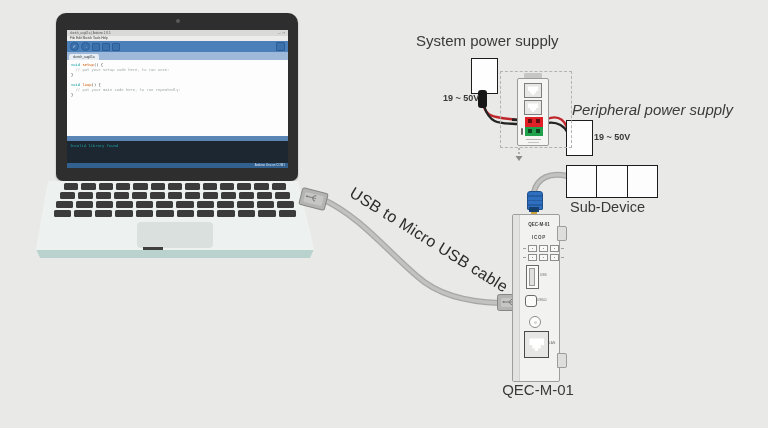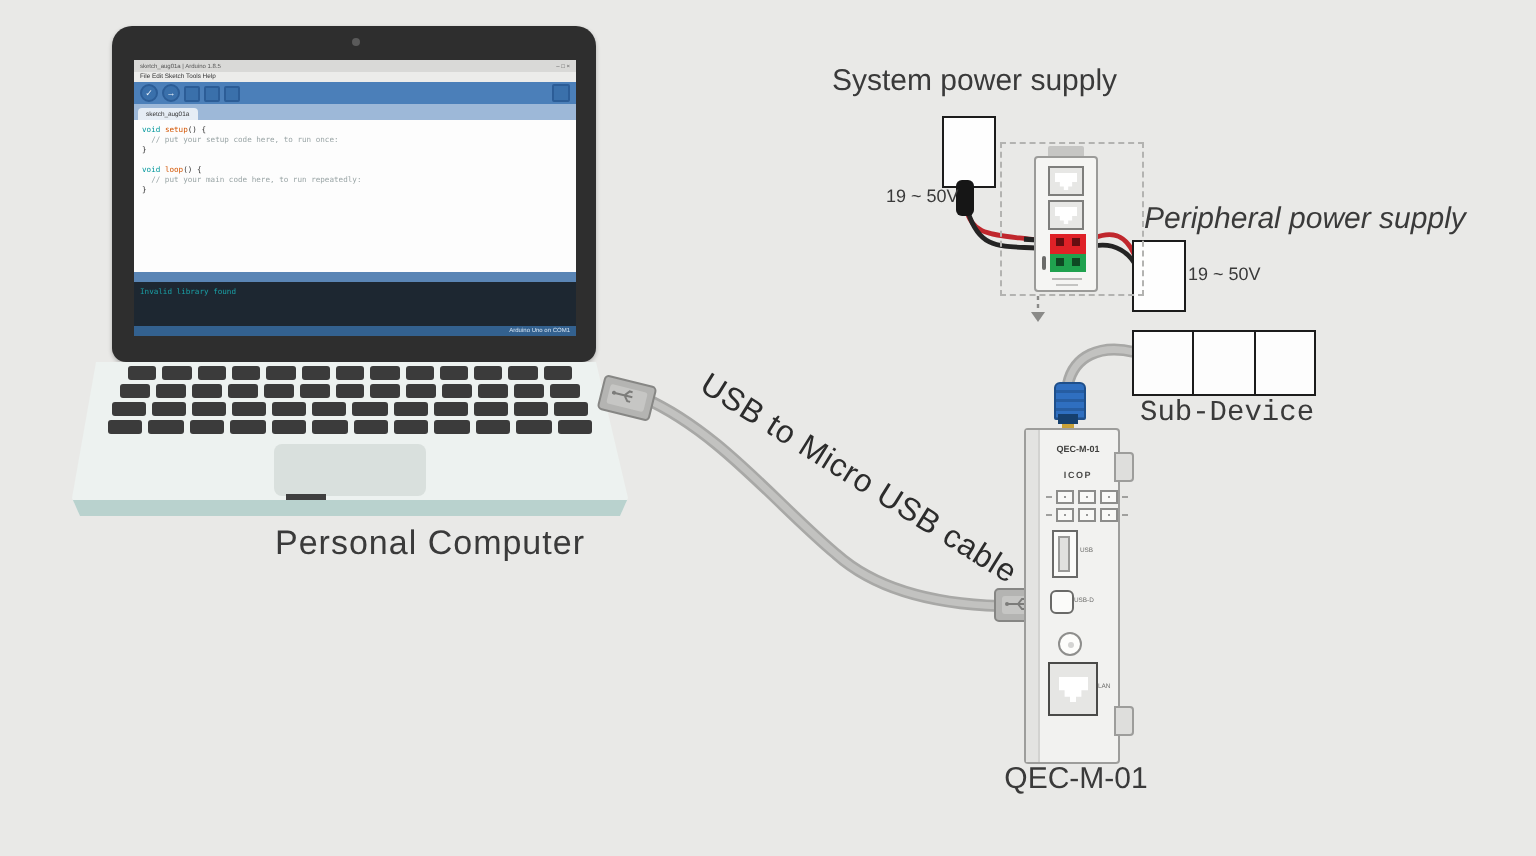--- a/index.html
+++ b/index.html
@@ -50,21 +50,21 @@
                font-size:16px;color:#2c2c2c;letter-spacing:.4px;white-space:nowrap;}
 
   
   .psu-box{width:25px;height:34px;background:#fefefe;border:1.5px solid #1c1c1c;}
   .sys-psu-box{left:471px;top:58px;}
   .per-psu-box{left:566px;top:120px;}
   .barrel{left:478px;top:90px;width:9px;height:18px;background:#161616;border-radius:3px;}
   .lbl-big{font-size:15px;color:#3a3a3a;white-space:nowrap;}
   .lbl-sys{left:416px;top:32px;}
   .lbl-per{left:572px;top:101px;font-style:italic;}
-  .lbl-volt{font-size:9px;color:#3a3a3a;white-space:nowrap;}
+  .lbl-volt{font-size:9px;color:#3a3a3a;white-space:nowrap;font-weight:bold;}
   .volt-sys{left:443px;top:93px;}
   .volt-per{left:594px;top:132px;}
 
   
   .dash-box{left:500px;top:71px;width:70px;height:75px;border:1.2px dashed #b3b3b1;}
   .inj-tab{left:524px;top:73px;width:18px;height:6px;background:#c6c6c4;border-radius:1px;}
   .inj-body{left:517px;top:78px;width:30px;height:66px;background:#f5f5f3;border:1px solid #9b9b99;border-radius:2px;}
   .rj-port{position:absolute;background:#e7e7e5;border:1px solid #7e7e7c;}
   .rj1{left:6px;top:4px;width:16px;height:13px;} .rj2{left:6px;top:21px;width:16px;height:13px;}
   .rj-jack{position:absolute;left:50%;top:50%;transform:translate(-50%,-50%);width:11px;height:9px;background:#fff;
@@ -74,21 +74,21 @@
   .slot{position:absolute;width:4px;height:4px;top:2px;background:rgba(0,0,0,.55);}
   .slot.s1{left:3px;} .slot.s2{left:11px;}
   .inj-line1{position:absolute;left:8px;top:60px;width:15px;height:1.2px;background:#b8b8b6;}
   .inj-line2{position:absolute;left:10px;top:62.5px;width:11px;height:1.2px;background:#c4c4c2;}
   .inj-pwr{position:absolute;left:2.5px;top:49px;width:2px;height:7px;background:#6b6b69;border-radius:1px;}
 
   
   .subdev{left:566px;top:165px;width:90px;height:31px;background:#fdfdfd;border:1.6px solid #1c1c1c;display:flex;}
   .sdcell{flex:1;background:#fdfdfd;}
   .sdcell + .sdcell{border-left:1.6px solid #1c1c1c;}
-  .lbl-subdev{left:570px;top:199px;font-size:14.5px;font-family:Liberation Mono, monospace;}
+  .lbl-subdev{left:570px;top:199px;font-size:14.5px;}
 
   
   .plug{left:527px;top:191px;width:14px;height:17px;border:1px solid #1f4f8a;border-radius:3px 3px 1px 1px;
         background:repeating-linear-gradient(180deg,#2f6fc0 0 3px,#265da2 3px 4.5px);}
   .plug-collar{left:529px;top:207px;width:10px;height:5px;background:#16406e;}
   .plug-gold{left:531px;top:212px;width:6px;height:3px;background:#c9a238;}
 
   
   .qec{left:512px;top:214px;width:46px;height:166px;background:#f2f2f0;border:1px solid #9d9d9b;border-radius:2px;}
   .qec-side{position:absolute;left:0;top:0;bottom:0;width:6px;background:#e3e3e1;border-right:1px solid #d2d2d0;}
@@ -203,21 +203,20 @@
           <div class="key"></div>
           <div class="key"></div>
           <div class="key"></div>
           <div class="key"></div>
         </div>
       </div>
     <div class="trackpad"></div>
     <div class="notch"></div>
     <div class="lt-trim"></div>
   </div>
-  <div class="abs lbl-pc">Personal Computer</div>
 
   <svg class="wires" width="768" height="428" viewBox="0 0 768 428">
     <path d="M 322 199 C 360 216, 388 252, 418 277 C 437 294, 466 302, 500 303" fill="none" stroke-width="6" stroke-linecap="round" stroke="#a8a8a6"></path>
     <path d="M 322 199 C 360 216, 388 252, 418 277 C 437 294, 466 302, 500 303" fill="none" stroke-width="3.4" stroke-linecap="round" stroke="#c2c2c0"></path>
     <path d="M 567 176 C 550 172, 537 178, 534 192" fill="none" stroke-width="6" stroke-linecap="round" stroke="#a8a8a6"></path>
     <path d="M 567 176 C 550 172, 537 178, 534 192" fill="none" stroke-width="3.4" stroke-linecap="round" stroke="#c2c2c0"></path>
     <path d="M 483 104 C 486 118, 495 117, 518 120" fill="none" stroke-width="2.4" stroke="#c0272d"></path>
     <path d="M 484 106 C 490 125, 500 123, 518 124" fill="none" stroke-width="2.4" stroke="#242424"></path>
     <path d="M 512 119.6 L 519 120" fill="none" stroke-width="2.6" stroke="#242424"></path>
     <path d="M 547 119 C 557 115, 563 118, 567 127" fill="none" stroke-width="2.4" stroke="#c0272d"></path>

